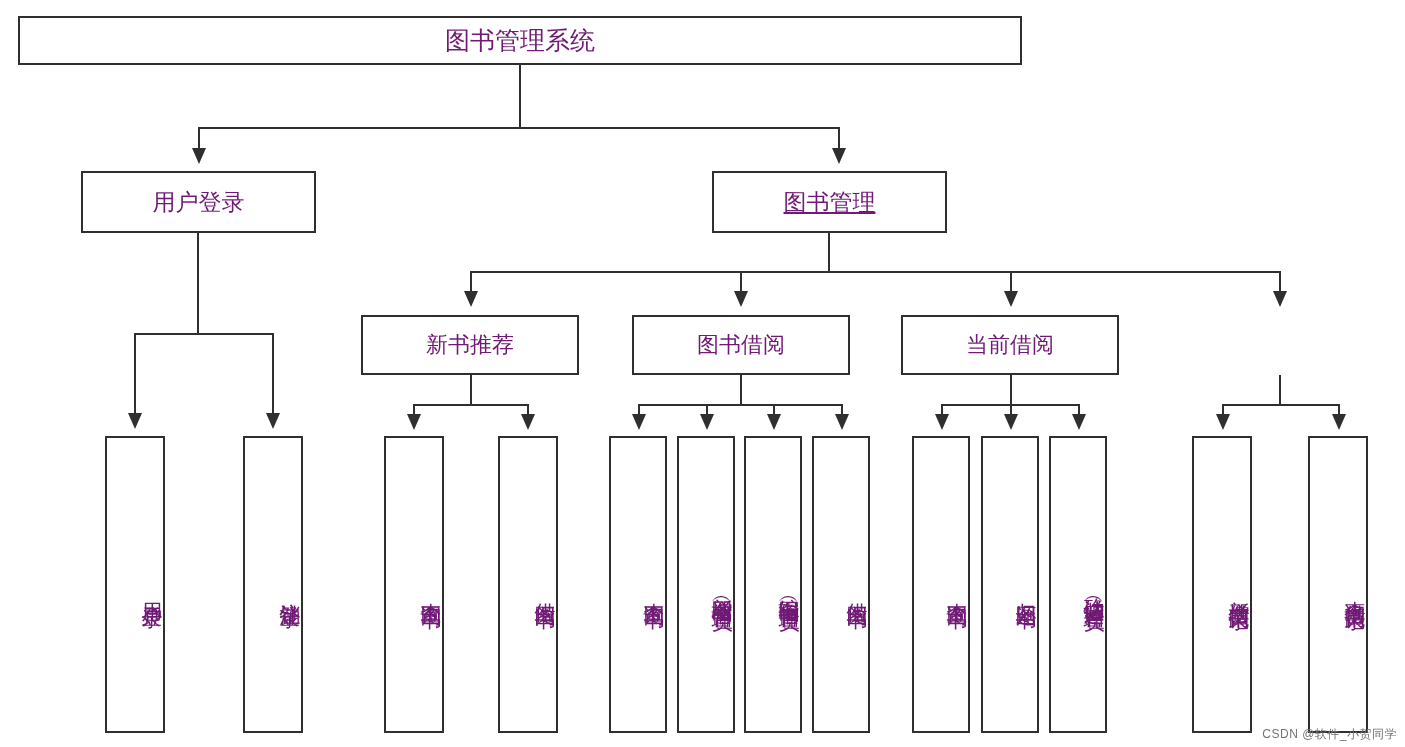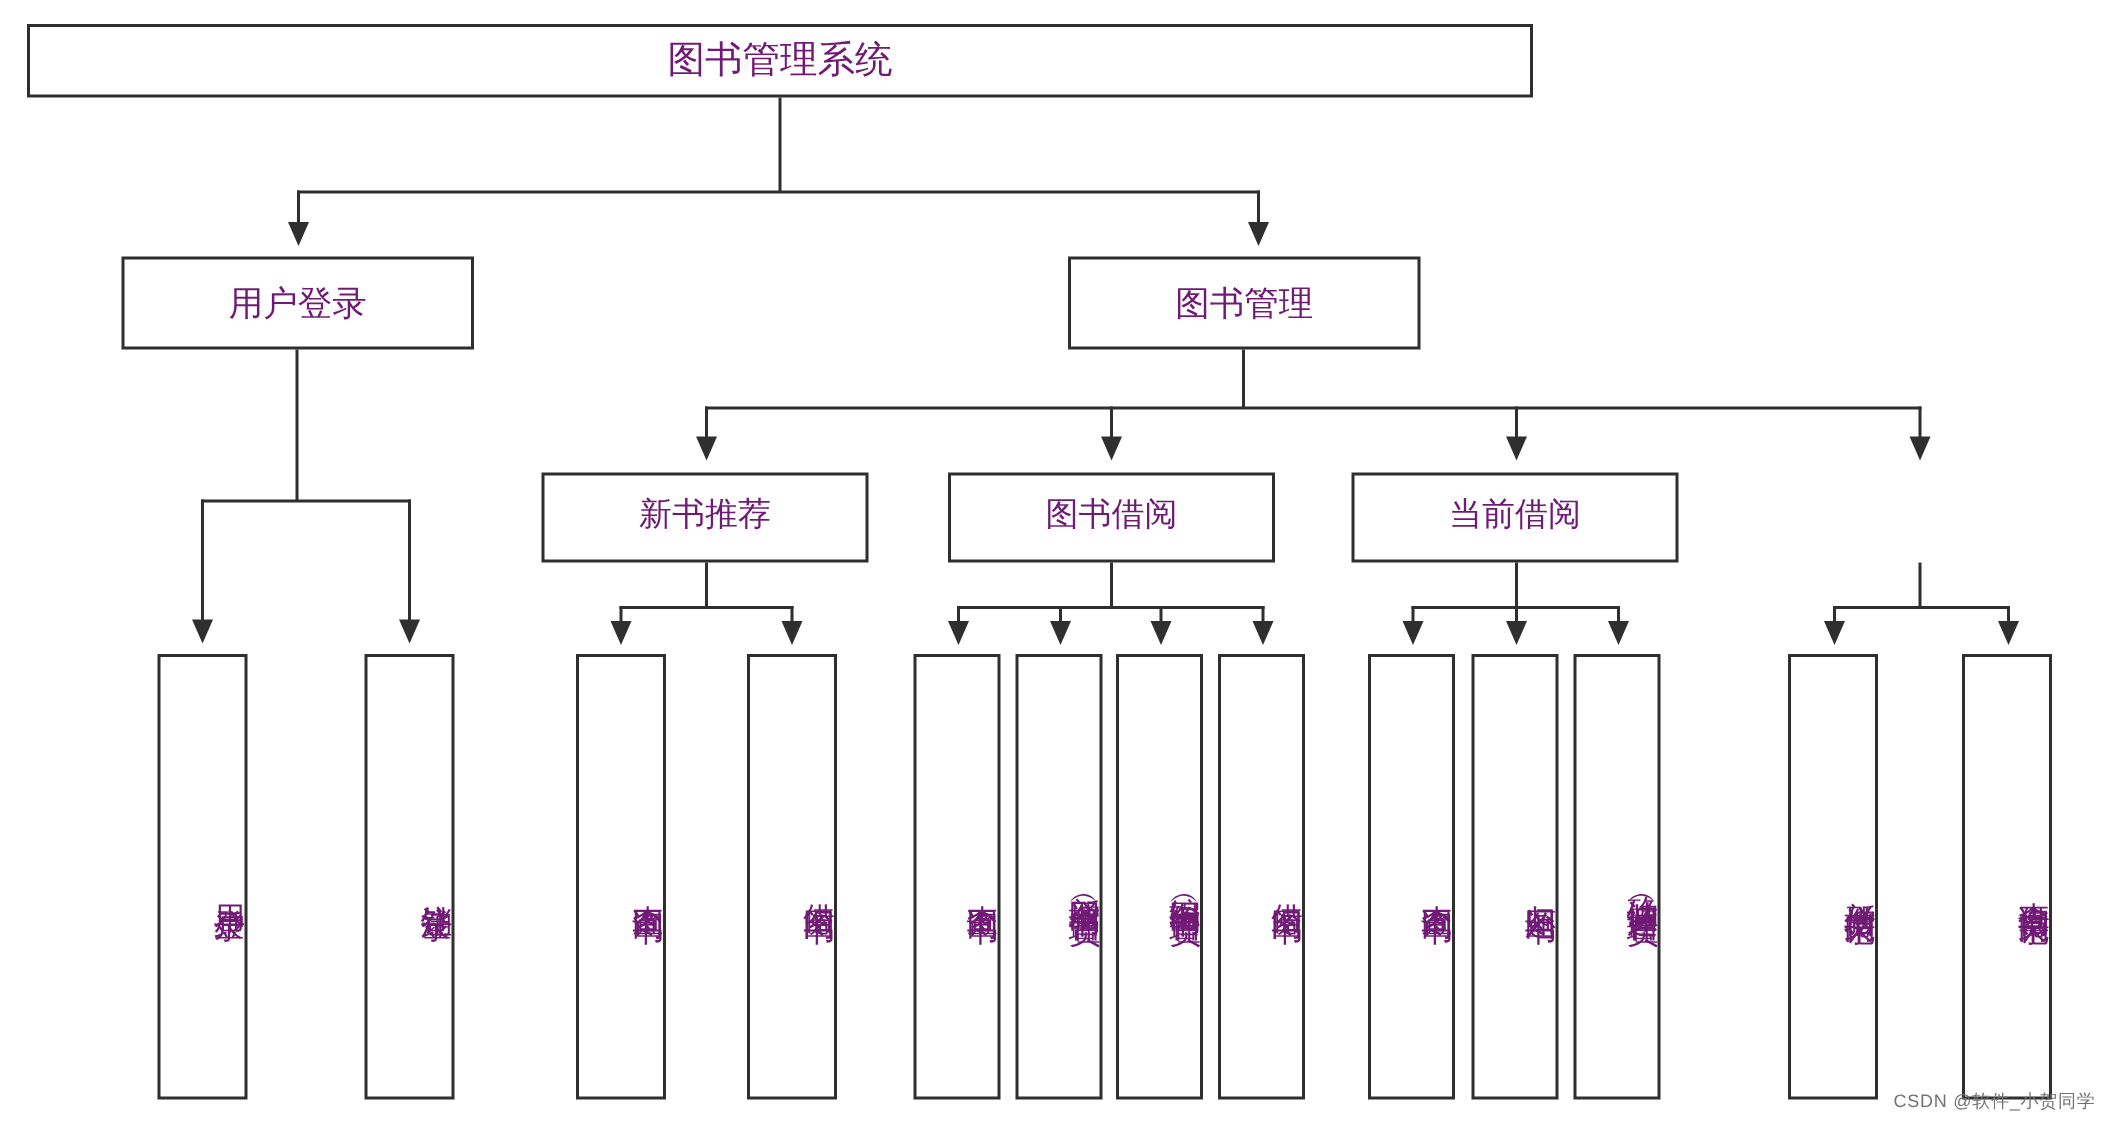--- a/index.html
+++ b/index.html
@@ -32,21 +32,20 @@
     line-height: 1.15;
   }
   .node.root {
     font-size: 25px;
   }
   .node.l2 {
     font-size: 23px;
   }
   .node.l3 {
     font-size: 22px;
-    font-family: Liberation Mono, monospace;
   }
   .node.leaf {
     font-size: 21px;
     writing-mode: vertical-rl;
     text-orientation: upright;
     align-items: flex-start;
     justify-content: center;
     padding-top: 10px;
     letter-spacing: 2px;
     line-height: 1.0;
@@ -95,21 +94,21 @@
   <div class="ln h" style="left:198px; top:127px; width:642px;"></div>
   <div class="ln v" style="left:198px; top:127px; height:22px;"></div>
   <div class="ln v" style="left:838px; top:127px; height:22px;"></div>
   <div class="arrow" style="left:192px; top:148px;"></div>
   <div class="arrow" style="left:832px; top:148px;"></div>
 
   <div class="node l2" style="left:81px; top:171px; width:235px; height:62px;">
     <span>用户登录</span>
   </div>
 
-  <div class="node l2" style="left:712px; top:171px; width:235px; height:62px;">
+  <div class="node l2" style="left:712px; top:171px; width:235px; height:62px;text-decoration:underline;">
     <span>图书管理</span>
   </div>
 
   <div class="ln v" style="left:197px; top:233px; height:101px;"></div>
   <div class="ln h" style="left:134px; top:333px; width:140px;"></div>
   <div class="ln v" style="left:134px; top:333px; height:81px;"></div>
   <div class="ln v" style="left:272px; top:333px; height:81px;"></div>
   <div class="arrow" style="left:128px; top:413px;"></div>
   <div class="arrow" style="left:266px; top:413px;"></div>
 

